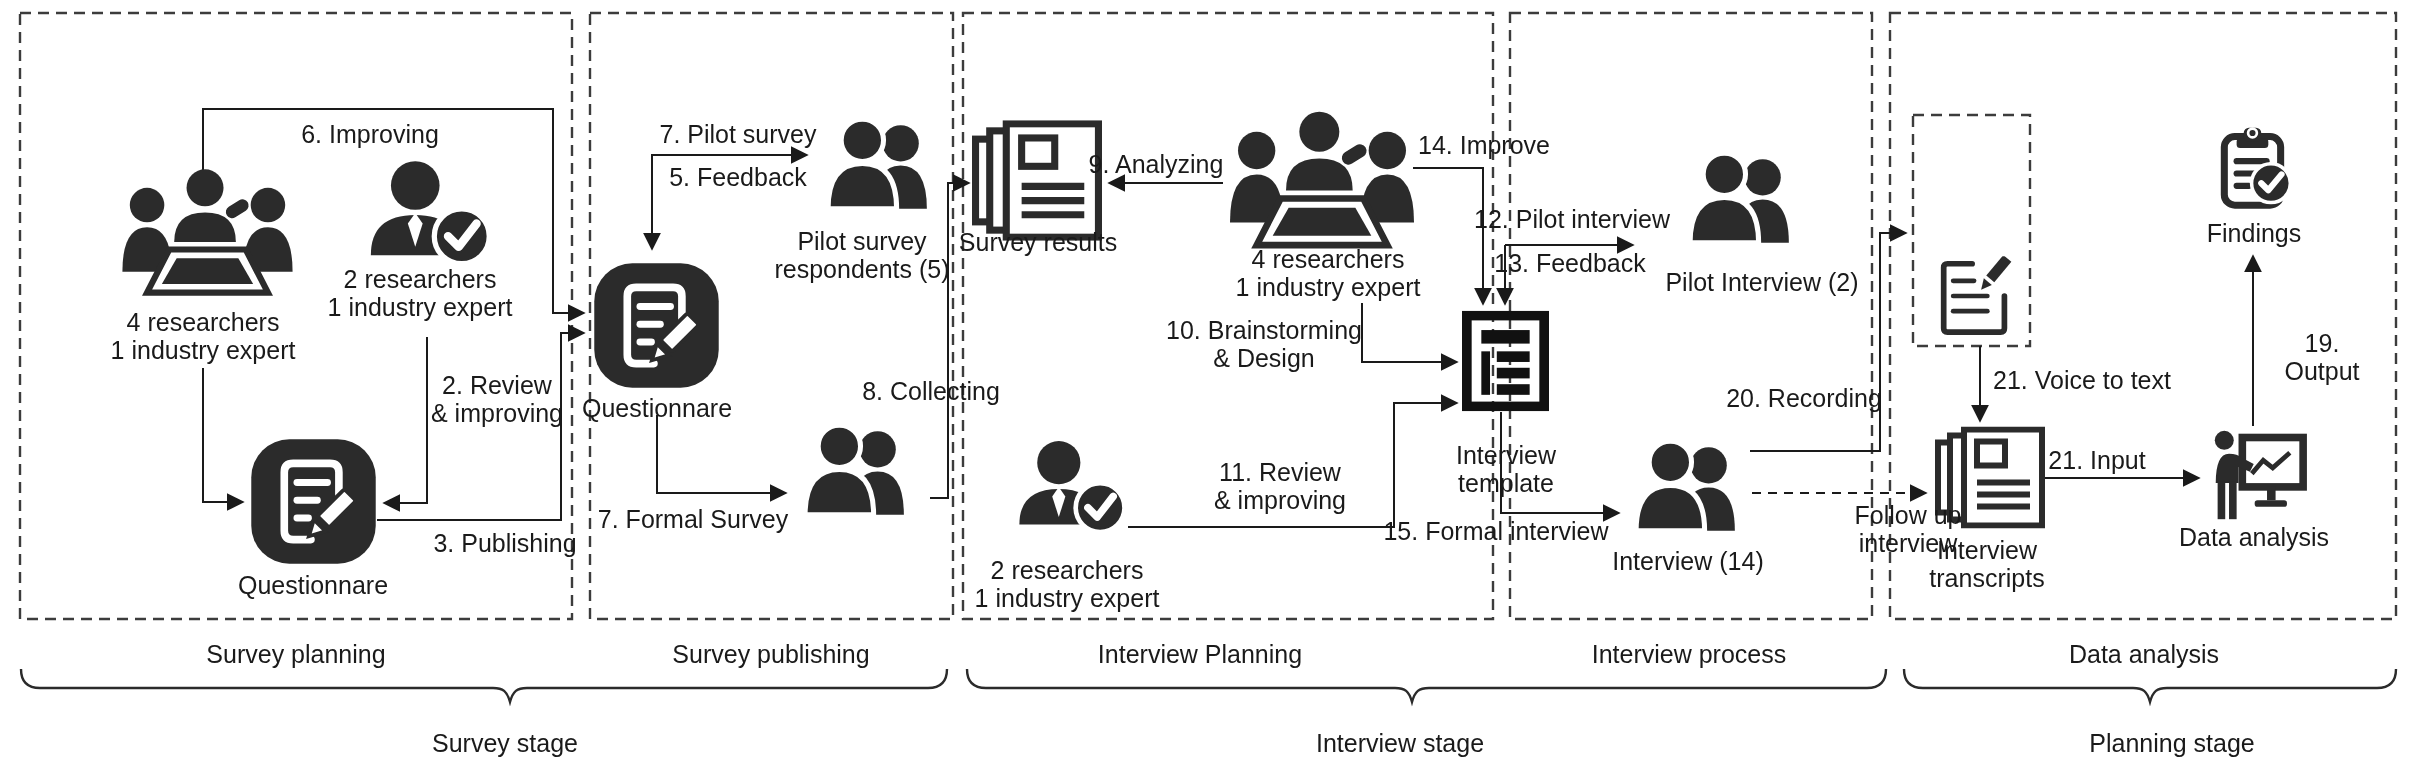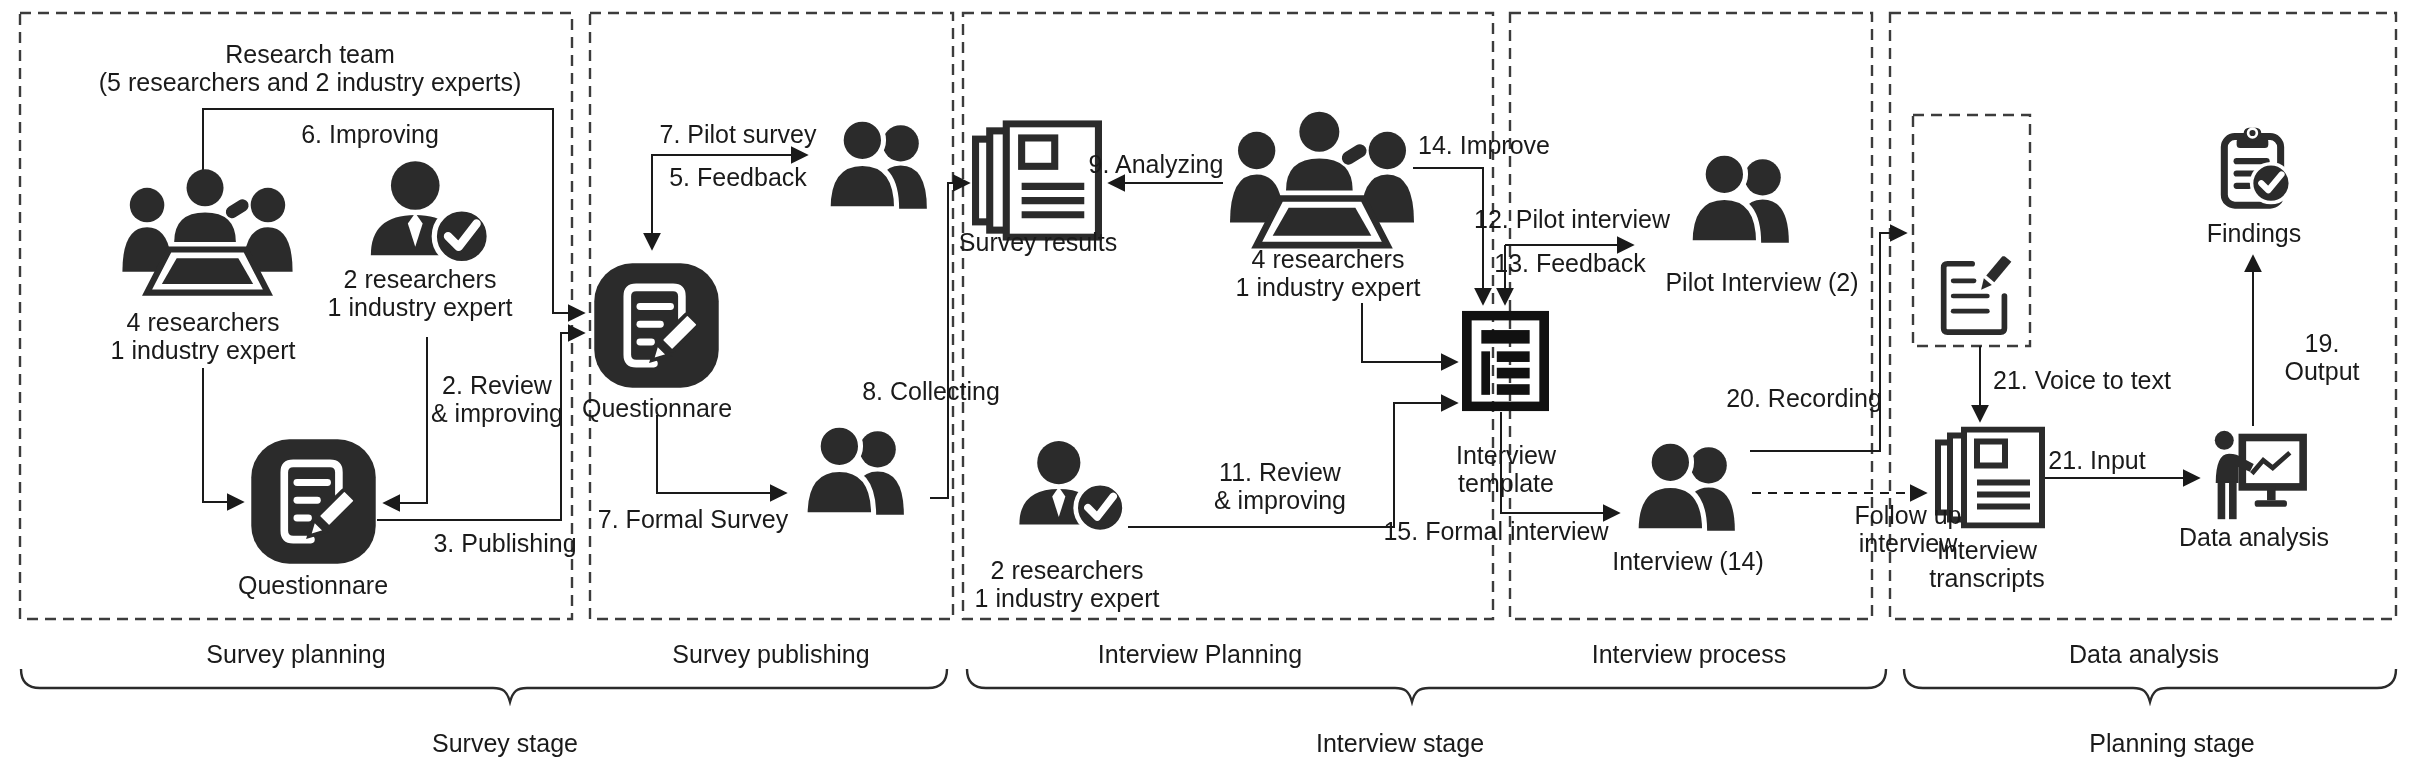--- a/index.html
+++ b/index.html
@@ -255,28 +255,28 @@
       <svg viewBox="0 0 105 100">
         <use href="#sym-presenter"></use>
       </svg>
     </div>
   <div class="icon" style="left:2212px;top:124px;width:88px;height:92px">
       <svg viewBox="0 0 100 100">
         <use href="#sym-findings"></use>
       </svg>
     </div>
 
-  <div class="lbl" style="left:310px;top:40px">Research team
-(5 researchers and 2 industry experts)</div>
   <div class="lbl" style="left:203px;top:308px">4 researchers
 1 industry expert</div>
   <div class="lbl" style="left:420px;top:265px">2 researchers
 1 industry expert</div>
   <div class="lbl" style="left:313px;top:571px">Questionnare</div>
   <div class="lbl" style="left:657px;top:394px">Questionnare</div>
+  <div class="lbl" style="left:862px;top:227px">Pilot survey
+respondents (5)</div>
   <div class="lbl" style="left:1038px;top:228px">Survey results</div>
   <div class="lbl" style="left:1328px;top:245px">4 researchers
 1 industry expert</div>
   <div class="lbl" style="left:1067px;top:556px">2 researchers
 1 industry expert</div>
   <div class="lbl" style="left:1506px;top:441px">Interview
 template</div>
   <div class="lbl" style="left:1762px;top:268px">Pilot Interview (2)</div>
   <div class="lbl" style="left:1688px;top:547px">Interview (14)</div>
   <div class="lbl" style="left:1987px;top:536px">Interview
@@ -286,20 +286,22 @@
 
   <div class="lbl" style="left:497px;top:371px">2. Review
 &amp; improving</div>
   <div class="lbl" style="left:505px;top:529px">3. Publishing</div>
   <div class="lbl" style="left:738px;top:120px">7. Pilot survey</div>
   <div class="lbl" style="left:738px;top:163px">5. Feedback</div>
   <div class="lbl" style="left:370px;top:120px">6. Improving</div>
   <div class="lbl" style="left:693px;top:505px">7. Formal Survey</div>
   <div class="lbl" style="left:931px;top:377px">8. Collecting</div>
   <div class="lbl" style="left:1156px;top:150px">9. Analyzing</div>
+  <div class="lbl" style="left:1264px;top:316px">10. Brainstorming
+&amp; Design</div>
   <div class="lbl" style="left:1280px;top:458px">11. Review
 &amp; improving</div>
   <div class="lbl" style="left:1572px;top:205px">12. Pilot interview</div>
   <div class="lbl" style="left:1570px;top:249px">13. Feedback</div>
   <div class="lbl" style="left:1484px;top:131px">14. Improve</div>
   <div class="lbl" style="left:1496px;top:517px">15. Formal interview</div>
   <div class="lbl" style="left:1804px;top:384px">20. Recording</div>
   <div class="lbl" style="left:1908px;top:501px">Follow up
 interview</div>
   <div class="lbl" style="left:2082px;top:366px">21. Voice to text</div>

